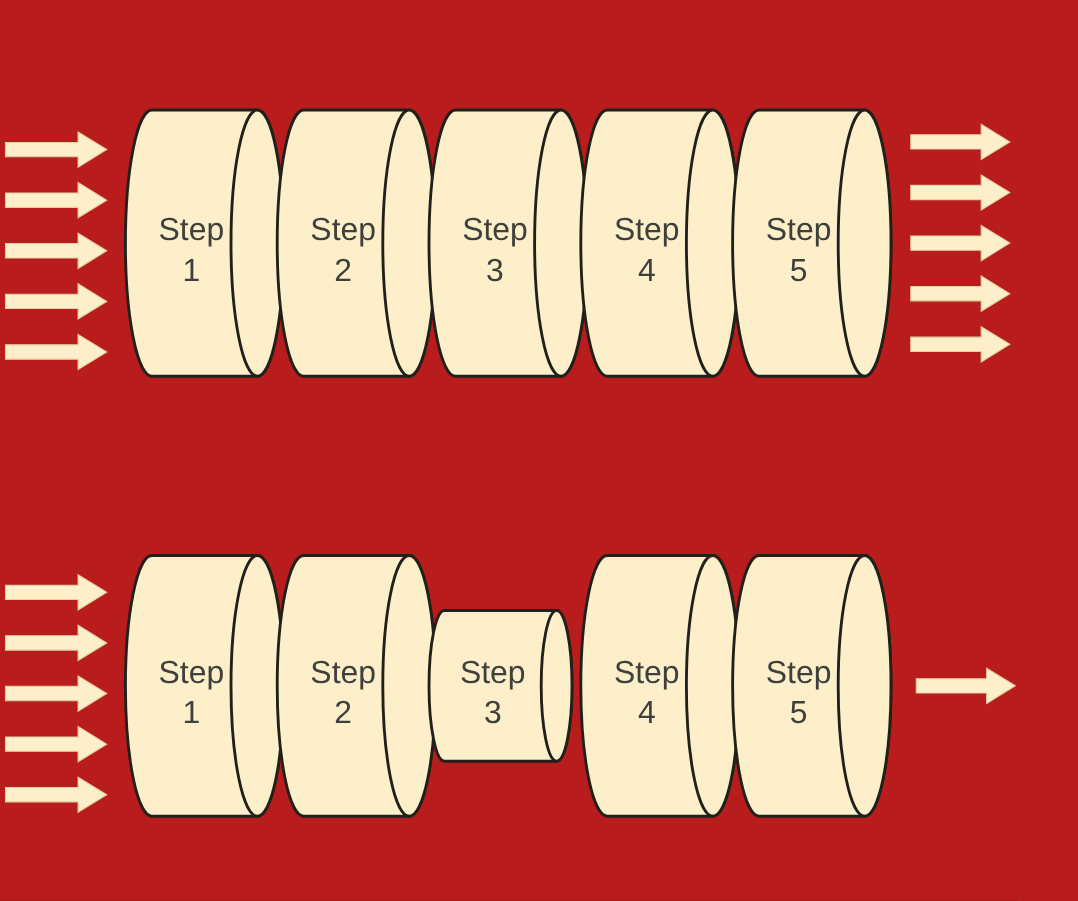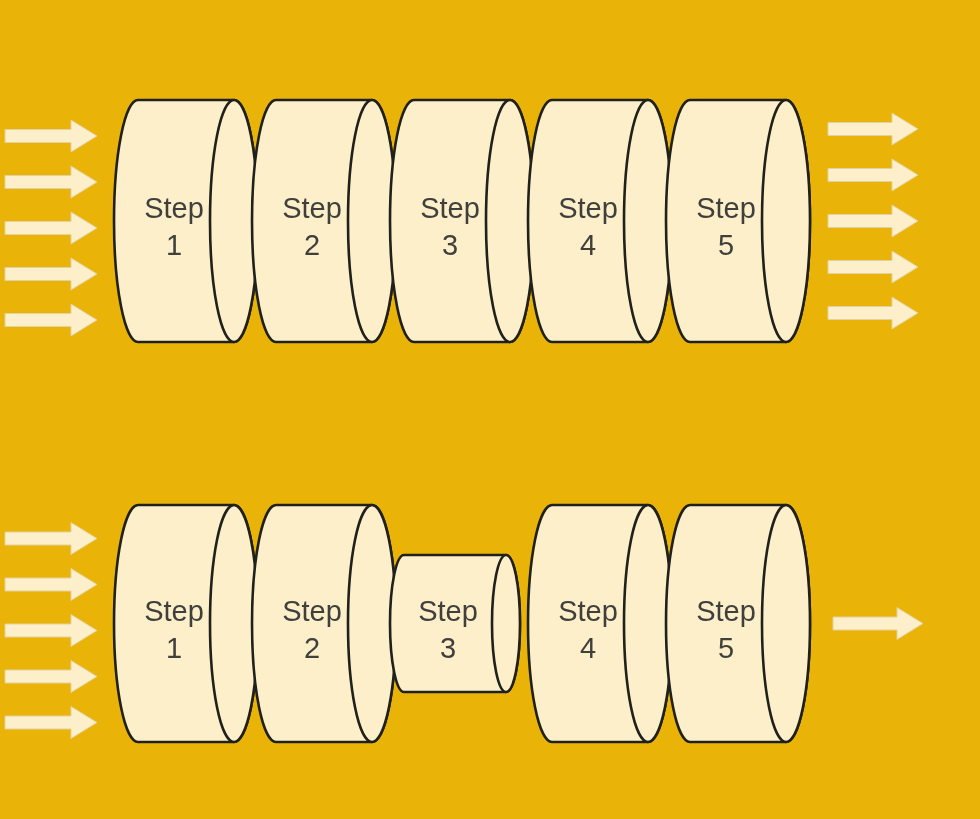--- a/index.html
+++ b/index.html
@@ -1,20 +1,20 @@
 <!DOCTYPE html>
 <html><head>
 <meta charset="utf-8">
 <style>
   html, body { margin: 0; padding: 0; background: #000; }
   .stage {
     position: relative;
     width: 980px;
     height: 819px;
-    background: #eab308;
+    background: #b91c1c;
     overflow: hidden;
     font-family: "Liberation Sans", sans-serif;
   }
   svg text {
     font-family: "Liberation Sans", sans-serif;
     font-size: 29px;
     font-weight: 400;
     text-anchor: middle;
   }
 </style>

